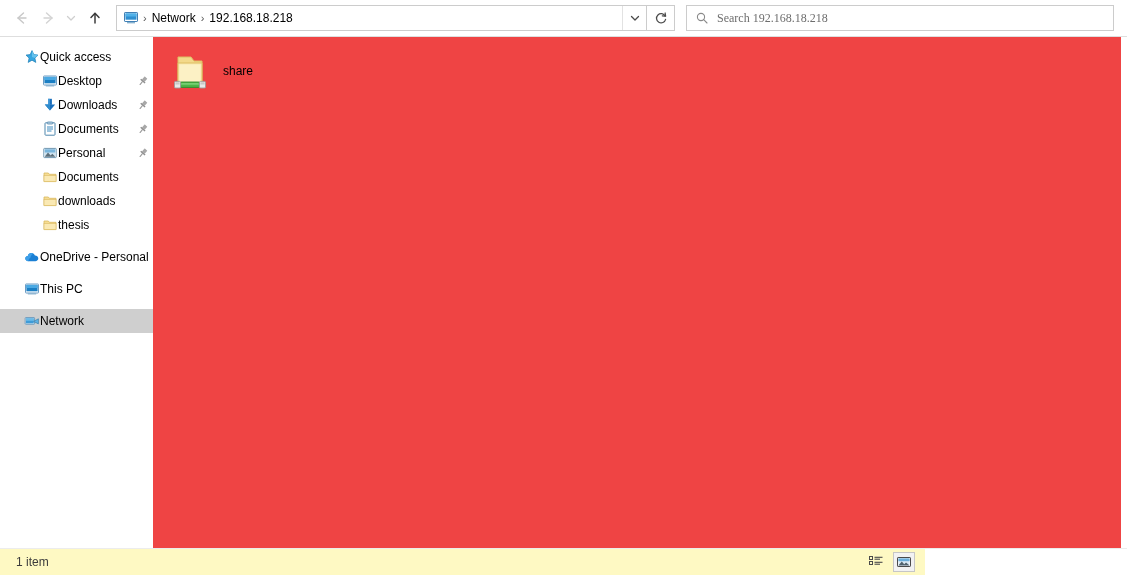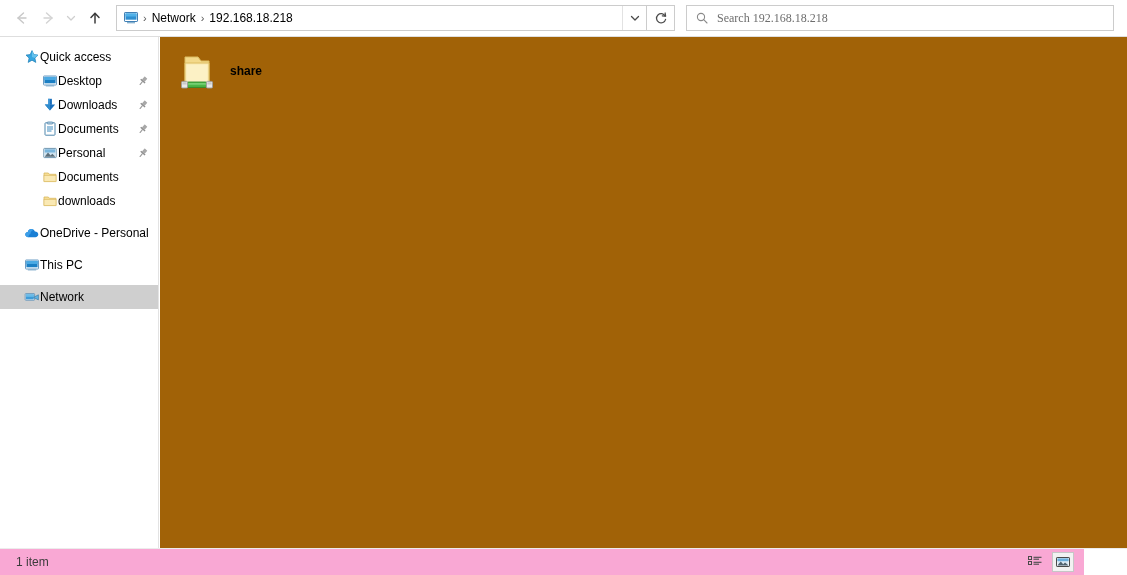--- a/index.html
+++ b/index.html
@@ -203,26 +203,25 @@
 
   
   .lvl0 { padding-left: 24px; }
   .lvl1 { padding-left: 42px; }
 
   .group-gap { height: 8px; }
 
   
   #content {
     position: absolute;
-    left: 160px; top: 37px;
+    left: 153px; top: 37px;
     width: 968px;
     height: 511px;
-    background: #a16207;
+    background: #ef4444;
     overflow: hidden;
-    font-weight: bold;
   }
 
   #file-grid {
     padding: 8px 0 0 8px;
     display: flex;
     flex-wrap: wrap;
     align-content: flex-start;
   }
 
   .file-item {
@@ -254,23 +253,23 @@
   #status-divider {
     position: absolute;
     left: 0; top: 548px;
     width: 1127px;
     height: 1px;
     background: #ececec;
   }
   #statusbar {
     position: absolute;
     left: 0; top: 549px;
-    width: 1084px;
+    width: 925px;
     height: 26px;
-    background: #f9a8d4;
+    background: #fef9c3;
     display: flex;
     align-items: center;
   }
   #status-count {
     font-size: 12px;
     color: #3c3c3c;
     margin-left: 16px;
     line-height: 16px;
   }
   #view-buttons {
@@ -488,20 +487,29 @@
       <span class="tree-icon">
         <svg width="16" height="16" viewBox="0 0 16 16">
           <path d="M2 4 L6.3 4 L7.4 5.3 L14 5.3 L14 12.6 L2 12.6 Z" fill="#f6dc93" stroke="#d9b960" stroke-width="0.8"></path>
           <rect x="2" y="6.4" width="12" height="6.2" fill="#fae9b4" stroke="#d9b960" stroke-width="0.6"></rect>
         </svg>
       </span>
       <span class="tree-label">downloads</span>
     </div>
 
 
+    <div class="tree-item lvl1">
+      <span class="tree-icon">
+        <svg width="16" height="16" viewBox="0 0 16 16">
+          <path d="M2 4 L6.3 4 L7.4 5.3 L14 5.3 L14 12.6 L2 12.6 Z" fill="#f6dc93" stroke="#d9b960" stroke-width="0.8"></path>
+          <rect x="2" y="6.4" width="12" height="6.2" fill="#fae9b4" stroke="#d9b960" stroke-width="0.6"></rect>
+        </svg>
+      </span>
+      <span class="tree-label">thesis</span>
+    </div>
 
     <div class="group-gap"></div>
 
     <div class="tree-item lvl0">
       <span class="tree-icon">
         <svg width="16" height="16" viewBox="0 0 16 16">
           <path d="M4.4 12.2 C2.5 12.2 1.3 10.9 1.3 9.5 C1.3 8.1 2.4 7 3.8 6.9 C4.1 5.2 5.6 4 7.4 4 C9 4 10.4 5 10.9 6.4 C12.6 6.3 14.3 7.5 14.3 9.3 C14.3 10.9 13 12.2 11.3 12.2 Z" fill="#1a7fd4"></path>
           <path d="M4.4 12.2 C2.5 12.2 1.3 10.9 1.3 9.5 C1.3 8.1 2.4 7 3.8 6.9 C4.1 5.2 5.6 4 7.4 4 C8.2 4 9 4.3 9.6 4.8 C7.8 5.4 6.6 7 6.5 8.8 C5.3 9.4 4.5 10.7 4.4 12.2 Z" fill="#3c9ee8"></path>
         </svg>
       </span>

